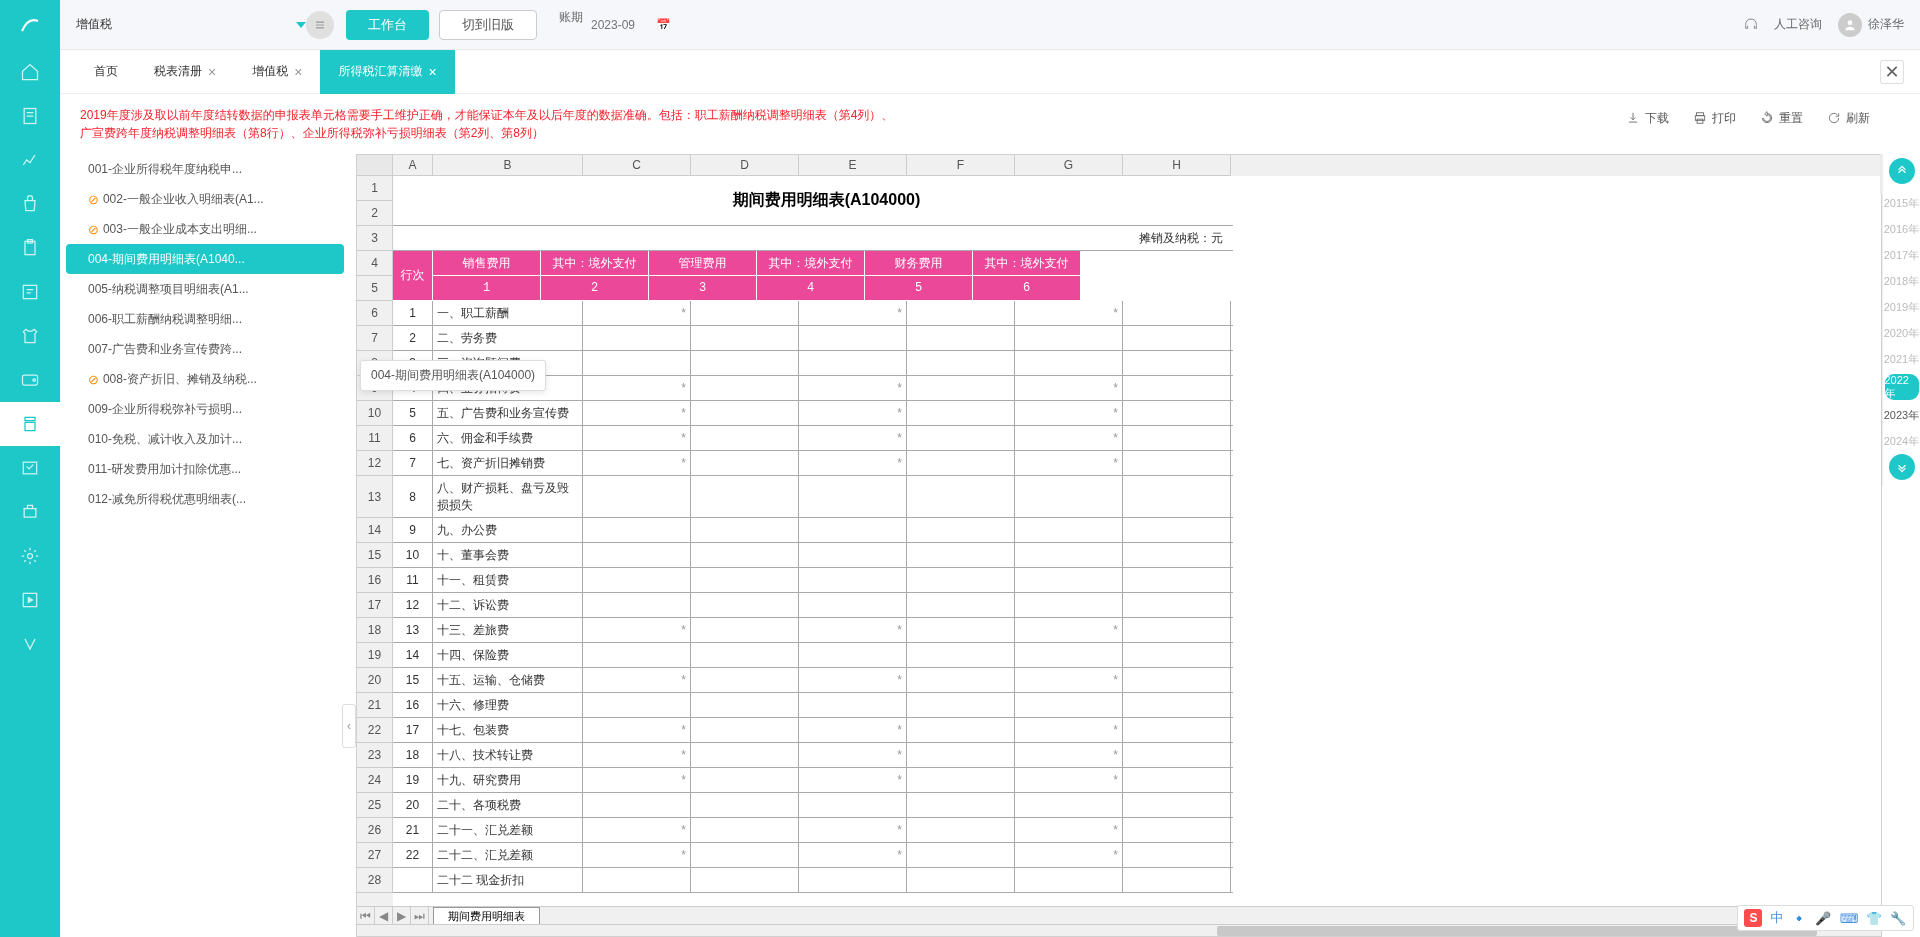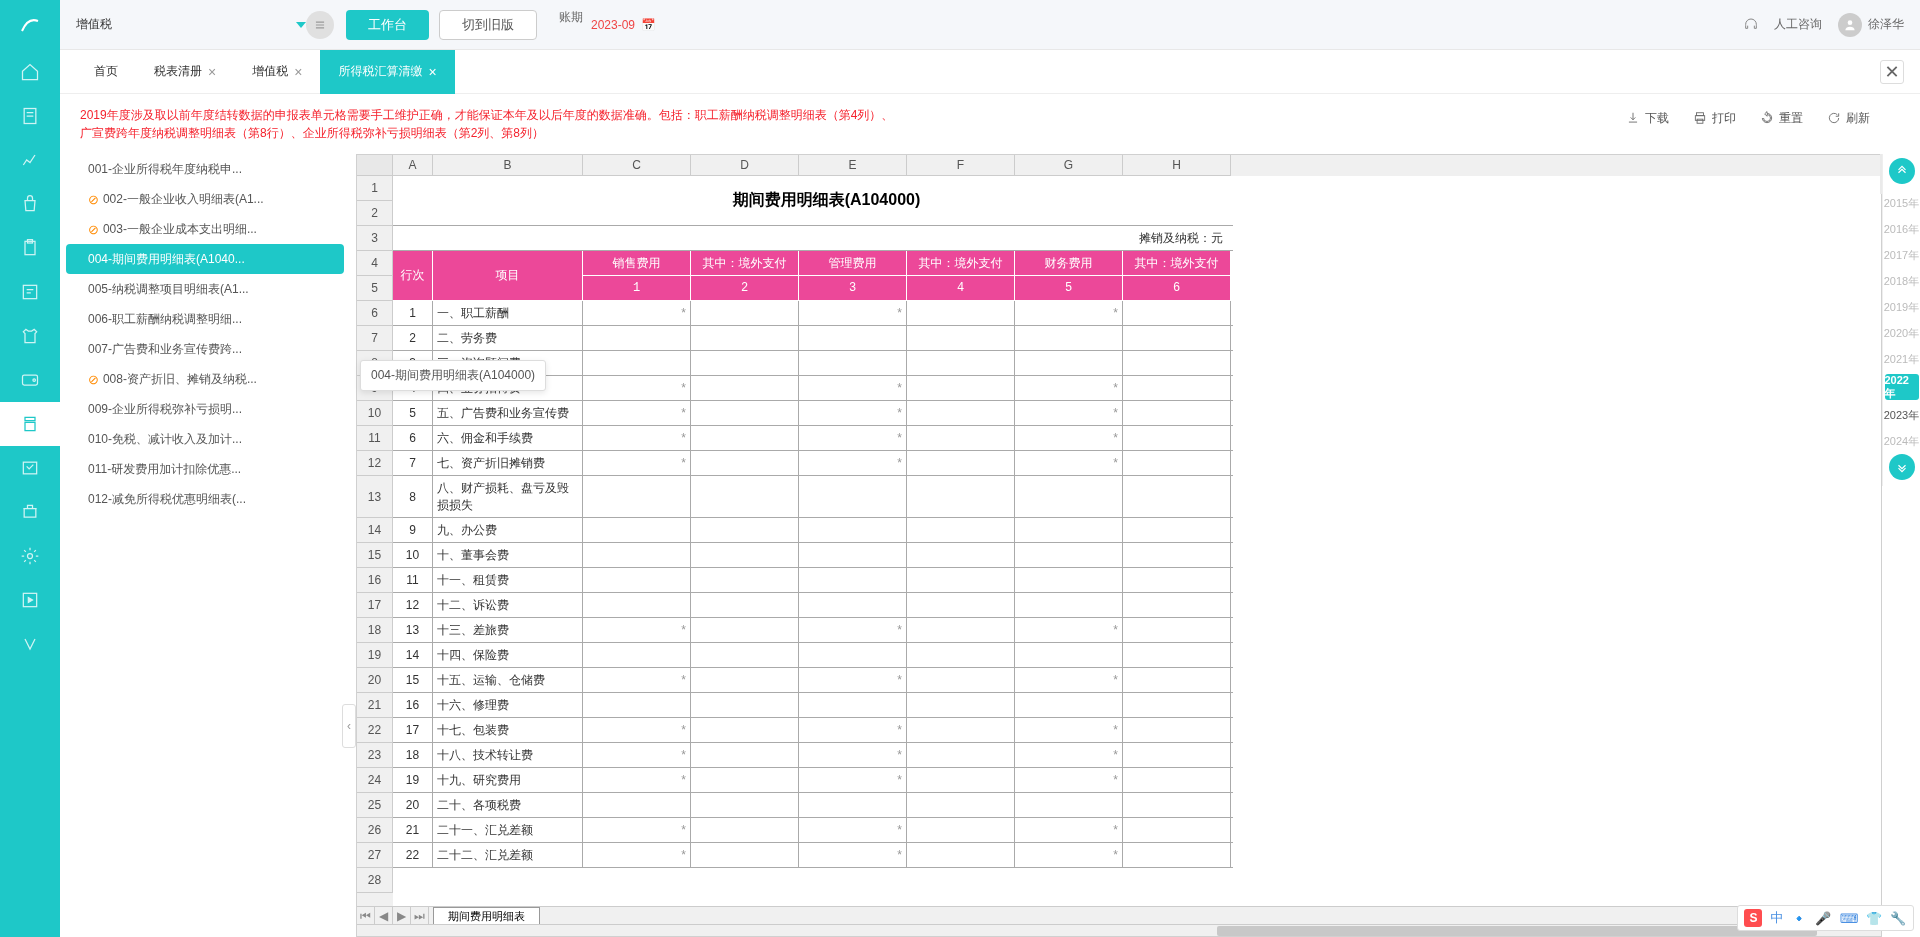--- a/index.html
+++ b/index.html
@@ -15,21 +15,21 @@
 
 .topbar { position:absolute; left:60px; top:0; right:0; height:50px; background:#f5f7fa; border-bottom:1px solid #e8e8e8; display:flex; align-items:center; padding:0 16px; }
 .dropdown { display:flex; align-items:center; gap:8px; width:230px; color:#333; font-size:14px; cursor:pointer; }
 .caret-down { width:0; height:0; border-left:5px solid transparent; border-right:5px solid transparent; border-top:6px solid #1ec8c8; }
 .round-btn { width:28px; height:28px; border-radius:14px; background:#e0e0e0; margin-right:12px; display:flex; align-items:center; justify-content:center; cursor:pointer; }
 .round-btn svg { width:14px; height:14px; stroke:#999; fill:none; stroke-width:2; }
 .pill-btn { height:30px; padding:0 22px; border-radius:4px; display:flex; align-items:center; cursor:pointer; font-size:13px; margin-right:10px; }
 .pill-primary { background:#1ec8c8; color:#fff; }
 .pill-outline { border:1px solid #ccc; background:#fff; color:#555; }
 .period-lbl { color:#666; margin:0 8px 15px 12px; }
-.period-val { color:#ef4444; margin-right:6px; }
+.period-val { color:#737373; margin-right:21px; }
 .cal-icon { color:#1ec8c8; cursor:pointer; }
 .topbar .spacer { flex:1; }
 .headset { display:flex; align-items:center; gap:15px; color:#666; cursor:pointer; margin-right:16px; }
 .headset svg { width:16px; height:16px; stroke:#888; fill:none; }
 .user { display:flex; align-items:center; gap:6px; color:#666; cursor:pointer; }
 .avatar { width:24px; height:24px; border-radius:12px; background:#ccc; display:flex; align-items:center; justify-content:center; }
 .avatar svg { width:14px; height:14px; fill:#fff; }
 
 .tabbar { position:absolute; left:60px; top:50px; right:0; height:44px; background:#fff; border-bottom:1px solid #eee; display:flex; align-items:center; padding:0 16px; }
 .tab { height:44px; display:flex; align-items:center; padding:0 18px; color:#333; cursor:pointer; font-size:13px; gap:6px; }
@@ -78,21 +78,21 @@
 .st-tab { height:18px; padding:0 14px; display:flex; align-items:center; background:#fff; border:1px solid #999; border-bottom:none; font-size:11px; cursor:pointer; margin-left:4px; }
 .hscroll { position:absolute; left:0; bottom:0; right:0; height:12px; background:#f0f0f0; border-top:1px solid #ccc; }
 .hscroll .thumb { position:absolute; left:860px; top:1px; width:600px; height:10px; background:#c8c8c8; border-radius:2px; }
 
 .expand-strip { position:absolute; right:30px; top:60px; width:10px; height:40px; background:#eaeaea; display:flex; align-items:center; justify-content:center; color:#888; cursor:pointer; font-size:10px; }
 .year-rail { position:absolute; right:0; top:60px; width:38px; background:#fff; border-left:1px solid #eee; display:flex; flex-direction:column; align-items:center; padding-top:4px; }
 .year-btn { width:26px; height:26px; border-radius:13px; background:#1ec8c8; display:flex; align-items:center; justify-content:center; margin-bottom:6px; cursor:pointer; }
 .year-btn svg { width:14px; height:14px; stroke:#fff; fill:none; stroke-width:2; }
 .year { width:38px; height:26px; display:flex; align-items:center; justify-content:center; color:#bbb; font-size:11px; cursor:pointer; }
 .year.en { color:#555; }
-.year.sel { background:#1ec8c8; color:#fff; border-radius:3px; margin:2px 2px; width:34px;font-weight:bold; }
+.year.sel { background:#1ec8c8; color:#fff; border-radius:9px; margin:2px 2px; width:34px; }
 
 .ime-bar { position:absolute; right:6px; bottom:6px; display:flex; align-items:center; gap:8px; background:#fff; padding:3px 6px; border:1px solid #ddd; border-radius:3px; }
 .ime-bar .s-logo { width:18px; height:18px; background:#ff4d4f; border-radius:3px; color:#fff; display:flex; align-items:center; justify-content:center; font-weight:bold; font-size:12px; }
 .ime-bar span { color:#4a90e2; font-size:13px; cursor:pointer; }
 </style>
 </head>
 <body>
 
 <div class="left-rail">
   <div class="logo">
@@ -355,23 +355,20 @@
         <div class="rh">28</div>
       </div>
     <div class="grid" id="grid">
         <div class="title-row">期间费用明细表(A104000)</div>
         <div class="unit-row">摊销及纳税：元</div>
         <div class="hdr-rows">
           <div class="hcol">
             <div class="hdr-cell" style="width:40px;height:50px">行次</div>
           </div>
           <div class="hcol">
-            <div class="hdr-cell" style="width:150px;height:50px">项目</div>
-          </div>
-          <div class="hcol">
             <div class="hdr-cell" style="width:108px;height:25px">销售费用</div>
             <div class="hdr-cell" style="width:108px;height:25px">1</div>
           </div>
           <div class="hcol">
             <div class="hdr-cell" style="width:108px;height:25px">其中：境外支付</div>
             <div class="hdr-cell" style="width:108px;height:25px">2</div>
           </div>
           <div class="hcol">
             <div class="hdr-cell" style="width:108px;height:25px">管理费用</div>
             <div class="hdr-cell" style="width:108px;height:25px">3</div>
@@ -602,20 +599,30 @@
         <div class="data-row">
           <div class="dc c" style="width:40px">22</div>
           <div class="dc" style="width:150px">二十二、汇兑差额</div>
           <div class="dc r" style="width:108px">*</div>
           <div class="dc r" style="width:108px"></div>
           <div class="dc r" style="width:108px">*</div>
           <div class="dc r" style="width:108px"></div>
           <div class="dc r" style="width:108px">*</div>
           <div class="dc r" style="width:108px"></div>
         </div>
+        <div class="data-row">
+          <div class="dc c" style="width:40px"></div>
+          <div class="dc" style="width:150px">二十二  现金折扣</div>
+          <div class="dc r" style="width:108px"></div>
+          <div class="dc r" style="width:108px"></div>
+          <div class="dc r" style="width:108px"></div>
+          <div class="dc r" style="width:108px"></div>
+          <div class="dc r" style="width:108px"></div>
+          <div class="dc r" style="width:108px"></div>
+        </div>
       </div>
     <div class="sheet-tabs">
       <div class="st-nav">⏮</div>
       <div class="st-nav">◀</div>
       <div class="st-nav">▶</div>
       <div class="st-nav">⏭</div>
       <div class="st-tab">期间费用明细表</div>
     </div>
     <div class="hscroll">
         <div class="thumb"></div>

